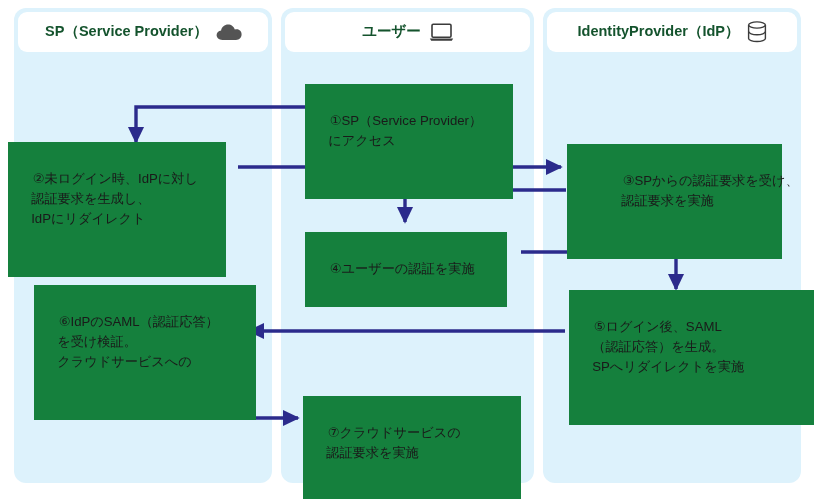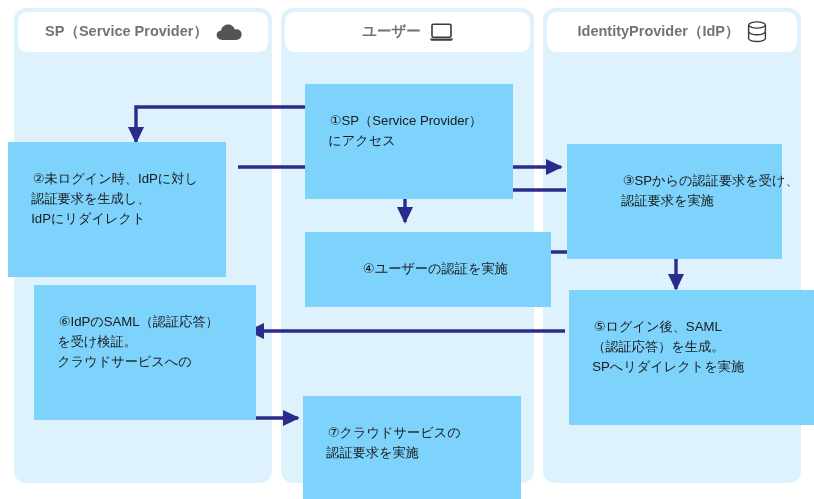--- a/index.html
+++ b/index.html
@@ -41,21 +41,21 @@
     background: #ffffff;
     border-radius: 9px;
     display: flex;
     align-items: center;
     justify-content: center;
     gap: 7px;
   }
   .lane-title {
     font-size: 14.5px;
     font-weight: bold;
-    color: #737373;
+    color: #14532d;
     letter-spacing: 0px;
     white-space: nowrap;
     position: relative;
     padding: 0 1px 1px 1px;
   }
   .hl-partial::after,
   .hl-full::after {
     content: "";
     position: absolute;
     left: 0;
@@ -66,21 +66,21 @@
   }
   .hl-partial::after { width: 58%; }
   .hl-full::after    { width: 100%; }
   .lane-title span.txt { position: relative; z-index: 1; }
 
   .lane-icon { display: flex; align-items: center; }
 
   
   .step {
     position: absolute;
-    background: #7dd3fc;
+    background: #15803d;
     box-sizing: border-box;
     font-size: 13.2px;
     line-height: 1.52;
     color: #1a1a1a;
     padding: 7px 10px 8px 10px;
     white-space: pre;
   }
   .step .l2, .step .l3, .step .l4 { display: block; }
 
   
@@ -157,21 +157,21 @@
   </div>
 
   <div class="step" style="left:8px; top:142px; width:218px;">
     <span class="l1">②未ログイン時、IdPに対し</span><span class="l2">　認証要求を生成し、</span><span class="l3">　IdPにリダイレクト</span>
   </div>
 
   <div class="step" style="left:567px; top:144px; width:215px;padding-left:41px;">
     <span class="l1">③SPからの認証要求を受け、</span><span class="l2">　認証要求を実施</span>
   </div>
 
-  <div class="step" style="left:305px; top:232px; width:246px;text-align:center;">
+  <div class="step" style="left:305px; top:232px; width:202px;">
     <span class="l1">④ユーザーの認証を実施</span>
   </div>
 
   <div class="step" style="left:569px; top:290px; width:256px;">
     <span class="l1">⑤ログイン後、SAML</span><span class="l2">　（認証応答）を生成。</span><span class="l3">　SPへリダイレクトを実施</span>
   </div>
 
   <div class="step" style="left:34px; top:285px; width:222px;">
     <span class="l1">⑥IdPのSAML（認証応答）</span><span class="l2">　を受け検証。</span><span class="l3">　クラウドサービスへの</span>
   </div>

